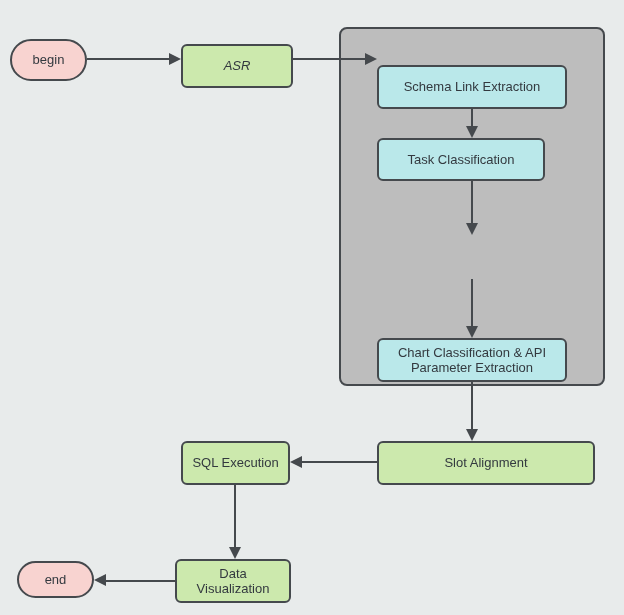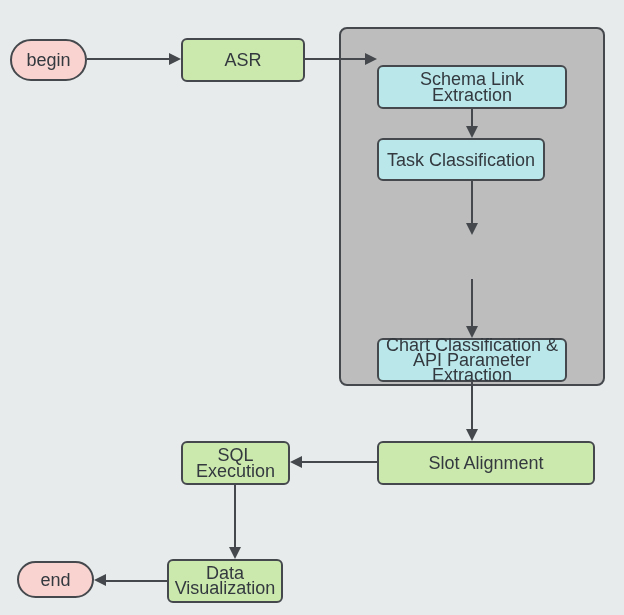--- a/index.html
+++ b/index.html
@@ -16,21 +16,21 @@
   body {
     width: 624px; height: 615px;
     background: var(--background);
     font-family: "Liberation Sans", sans-serif;
   }
   .canvas { position: relative; width: 624px; height: 615px; overflow: hidden; }
   .node {
     position: absolute; box-sizing: border-box;
     border: 2px solid var(--border);
     display: flex; align-items: center; justify-content: center;
-    text-align: center; font-size: 18px; line-height: 16px;
+    text-align: center; font-size: 13px; line-height: 16px;
     color: var(--text); border-radius: 6px; padding: 2px 6px;
   }
   .terminal { background: var(--terminal-fill); }
   .process { background: var(--process-fill); }
   .subprocess { background: var(--subprocess-fill); }
   .group-box {
     position: absolute; box-sizing: border-box;
     background: var(--container-fill);
     border: 2px solid var(--border); border-radius: 8px;
   }
@@ -89,21 +89,21 @@
 
   <div>
     <div class="line" style="left:106px; top:580px; width:72px; height:2px;"></div>
     <div class="arrowhead ah-left" style="left:94px; top:574px;"></div>
   </div>
 
   <div class="node terminal" style="left:10px; top:39px; width:77px; height:42px; border-radius:21px;">
     <span>begin</span>
   </div>
 
-  <div class="node process" style="left:181px; top:38px; width:124px; height:44px;">
+  <div class="node process" style="left:181px; top:44px; width:112px; height:44px;font-style:italic;">
     <span>ASR</span>
   </div>
 
   <div class="node subprocess" style="left:377px; top:37px; width:190px; height:44px;margin-top:28px;">
     <span>Schema Link Extraction</span>
   </div>
 
   <div class="node subprocess" style="left:377px; top:138px; width:168px; height:43px;">
     <span>Task Classification</span>
   </div>
@@ -114,21 +114,21 @@
   </div>
 
   <div class="node process" style="left:377px; top:441px; width:218px; height:44px;text-align:center;">
     <span>Slot Alignment</span>
   </div>
 
   <div class="node process" style="left:181px; top:441px; width:109px; height:44px;">
     <span>SQL Execution</span>
   </div>
 
-  <div class="node process" style="left:167px; top:559px; width:116px; height:44px; line-height:15px;">
+  <div class="node process" style="left:175px; top:559px; width:116px; height:44px; line-height:15px;">
     <span>Data Visualization</span>
   </div>
 
   <div class="node terminal" style="left:17px; top:561px; width:77px; height:37px; border-radius:19px;">
     <span>end</span>
   </div>
 
 </div>
 
 </body></html>

